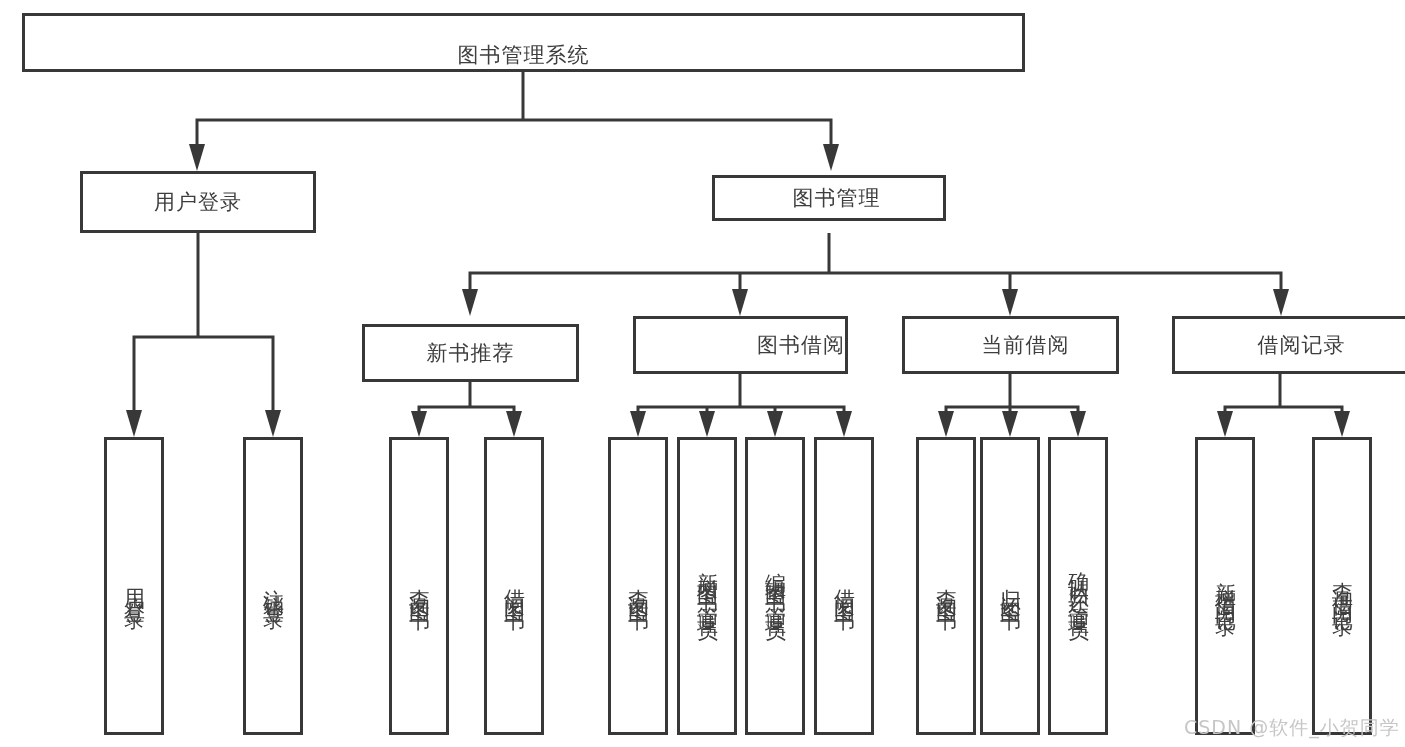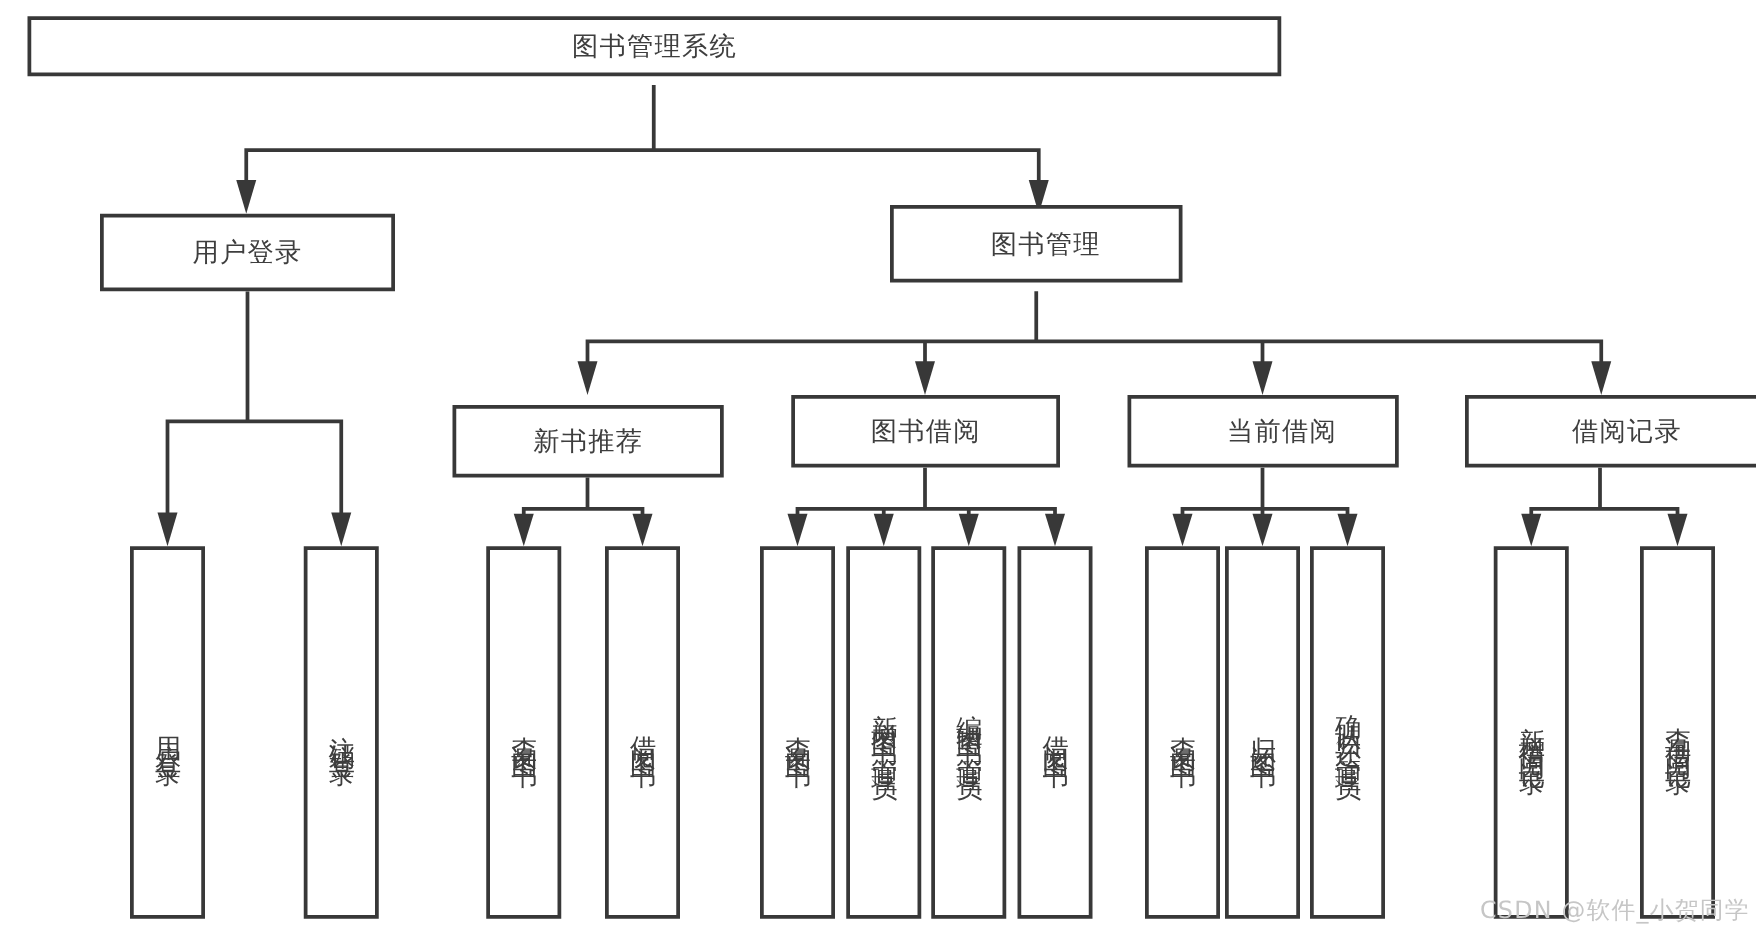--- a/index.html
+++ b/index.html
@@ -72,35 +72,35 @@
       <polygon points="1070,411 1086,411 1078,437" fill="#383838" stroke="none"></polygon>
     </g>
 
     <g stroke="#383838" stroke-width="3">
       <path d="M1280,374 V407 M1223.5,407 H1343.5 M1225,407 V420 M1342,407 V420"></path>
       <polygon points="1217,411 1233,411 1225,437" fill="#383838" stroke="none"></polygon>
       <polygon points="1334,411 1350,411 1342,437" fill="#383838" stroke="none"></polygon>
     </g>
   </svg>
 
-  <div class="box hbox" style="left:22px;top:13px;width:1003px;height:48px;">
+  <div class="box hbox" style="left:22px;top:13px;width:1003px;height:59px;align-items:flex-end;">
     <span>图书管理系统</span>
   </div>
 
   <div class="box hbox" style="left:80px;top:171px;width:236px;height:62px;">
     <span>用户登录</span>
   </div>
-  <div class="box hbox" style="left:712px;top:164px;width:234px;height:62px;padding-left:15px;">
+  <div class="box hbox" style="left:712px;top:175px;width:234px;height:46px;padding-left:15px;">
     <span>图书管理</span>
   </div>
 
   <div class="box hbox" style="left:362px;top:324px;width:217px;height:58px;">
     <span>新书推荐</span>
   </div>
-  <div class="box hbox" style="left:633px;top:316px;width:215px;height:58px;">
+  <div class="box hbox" style="left:633px;top:316px;width:215px;height:58px;justify-content:flex-end;">
     <span>图书借阅</span>
   </div>
   <div class="box hbox" style="left:902px;top:316px;width:217px;height:58px;padding-left:30px;">
     <span>当前借阅</span>
   </div>
   <div class="box hbox" style="left:1172px;top:316px;width:259px;height:58px;">
     <span>借阅记录</span>
   </div>
 
   <div class="box vbox" style="left:104px;">

